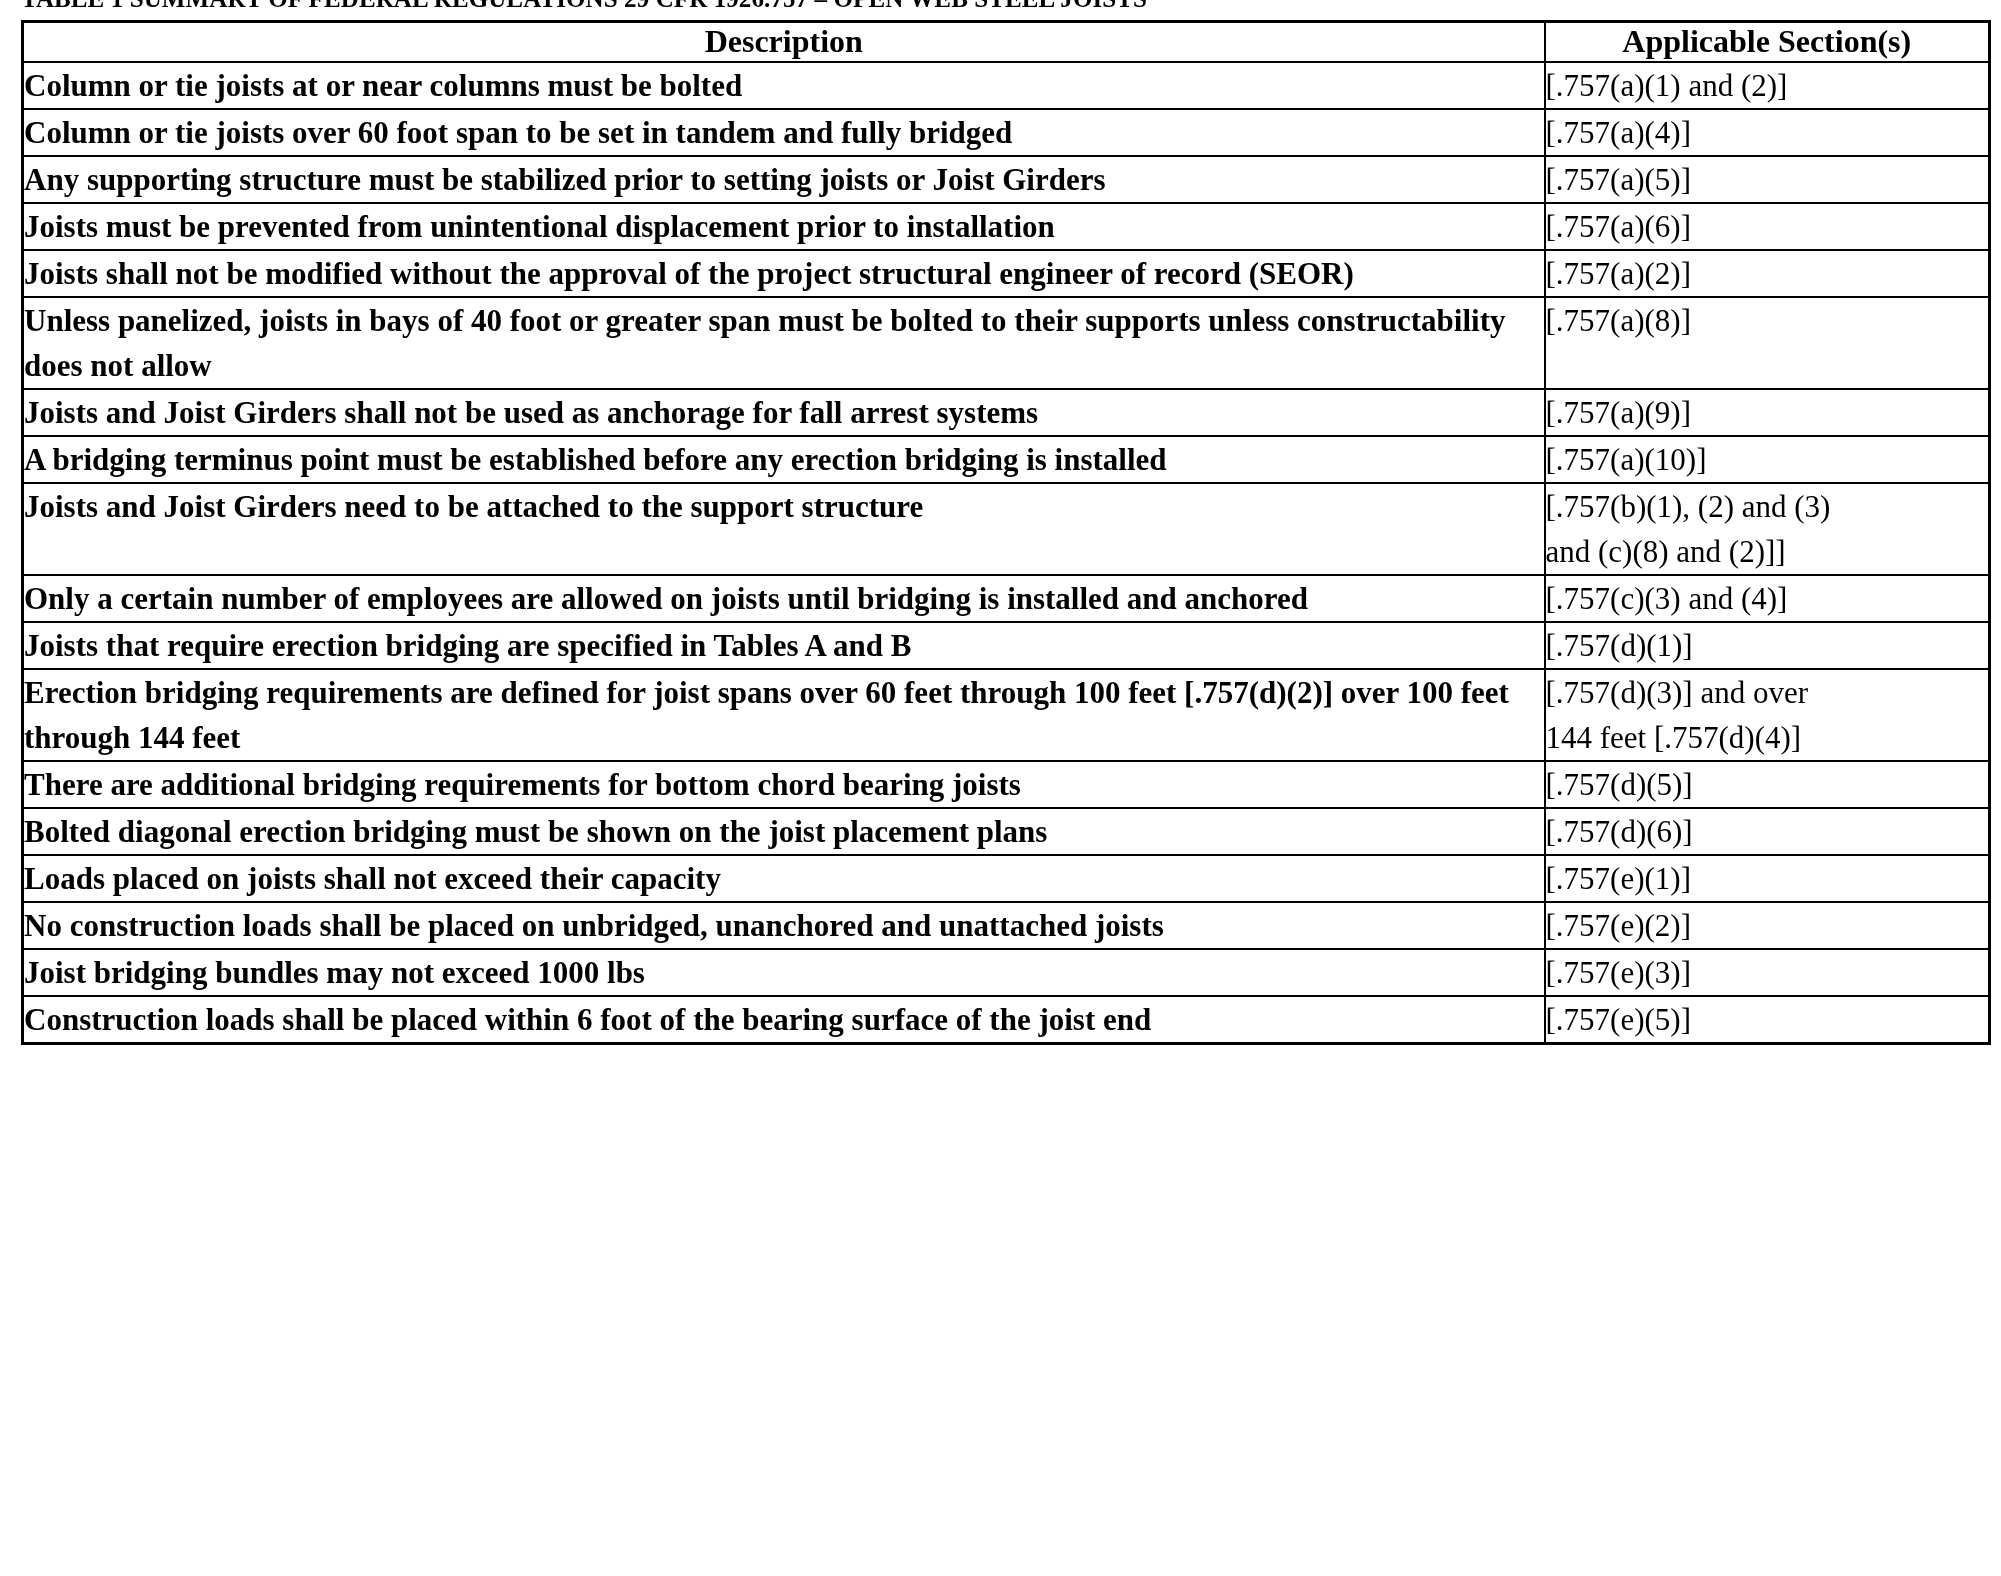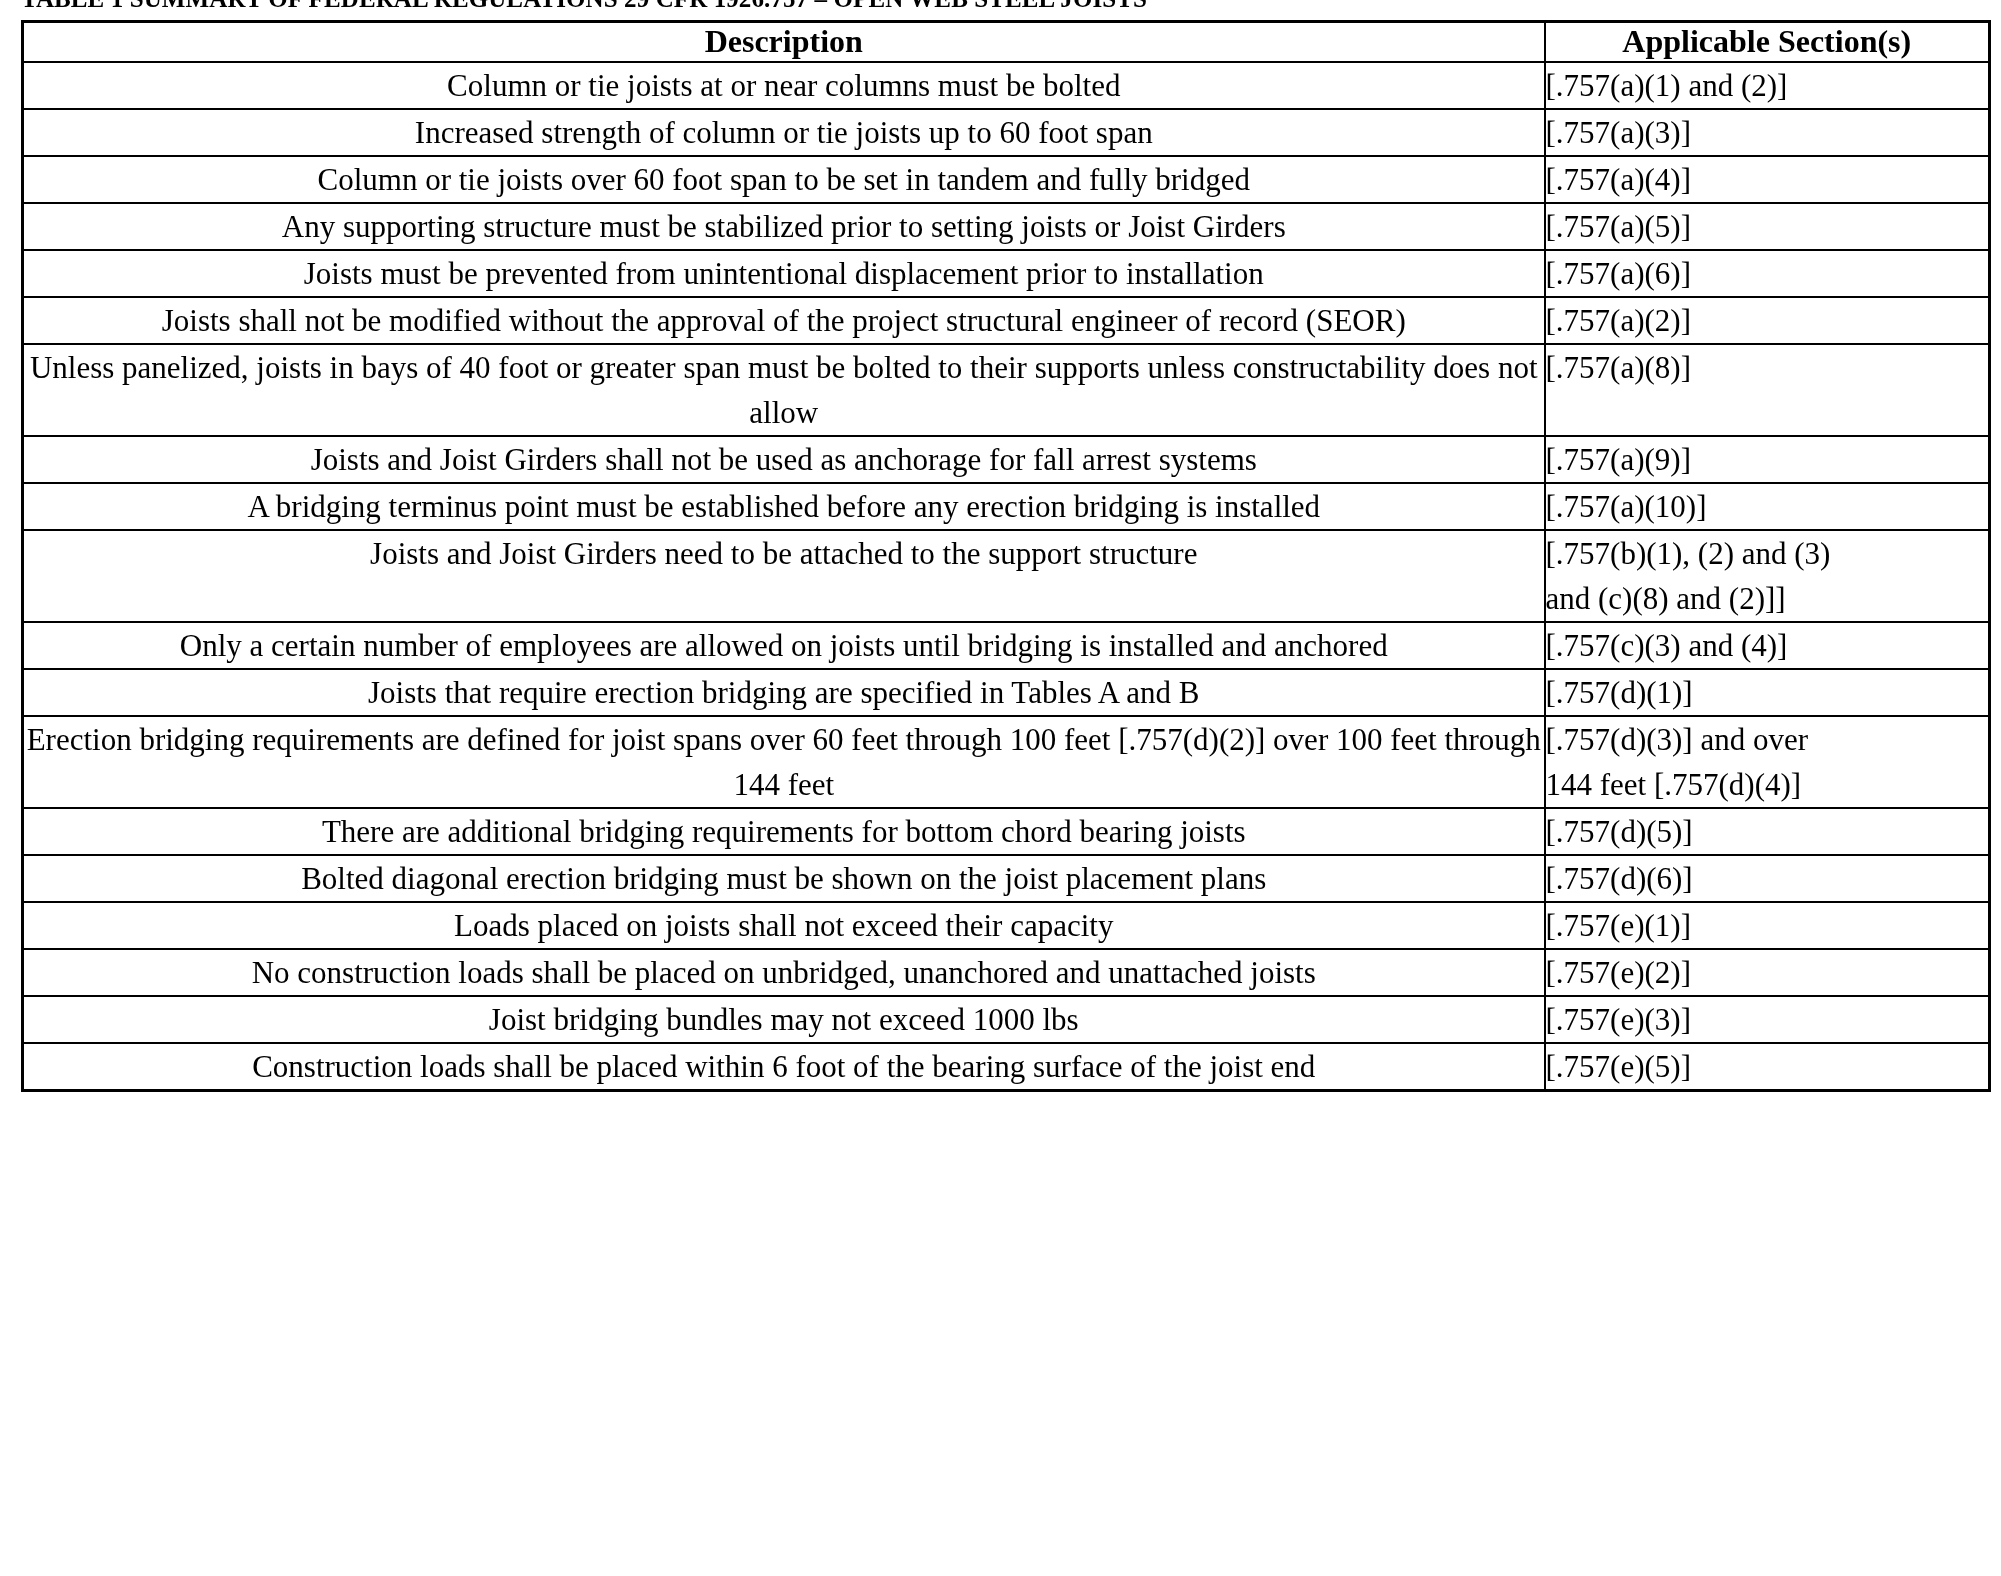--- a/index.html
+++ b/index.html
@@ -70,21 +70,22 @@
     padding: 10px 10px 12px 10px;
     height: 38px;
   }
 
   td.cell {
     font-size: 31px;
     line-height: 45px;
     padding: 4px 10px 6px 10px;
   }
   td.desc {
-    text-align: center;
+    text-align: left;
+    font-weight: bold;
   }
   td.sec {
     text-align: left;
     white-space: pre-line;
     border-radius: 15px;
   }
 </style>
 </head>
 <body>
 
@@ -102,24 +103,20 @@
     <thead>
       <tr>
         <th class="hdr">Description</th>
         <th class="hdr">Applicable Section(s)</th>
       </tr>
     </thead>
     <tbody id="table-body">
         <tr>
           <td class="cell desc">Column or tie joists at or near columns must be bolted</td>
           <td class="cell sec">[.757(a)(1) and (2)]</td>
-        </tr>
-        <tr>
-          <td class="cell desc">Increased strength of column or tie joists up to 60 foot span</td>
-          <td class="cell sec">[.757(a)(3)]</td>
         </tr>
         <tr>
           <td class="cell desc">Column or tie joists over 60 foot span to be set in tandem and fully bridged</td>
           <td class="cell sec">[.757(a)(4)]</td>
         </tr>
         <tr>
           <td class="cell desc">Any supporting structure must be stabilized prior to setting joists or Joist Girders</td>
           <td class="cell sec">[.757(a)(5)]</td>
         </tr>
         <tr>

